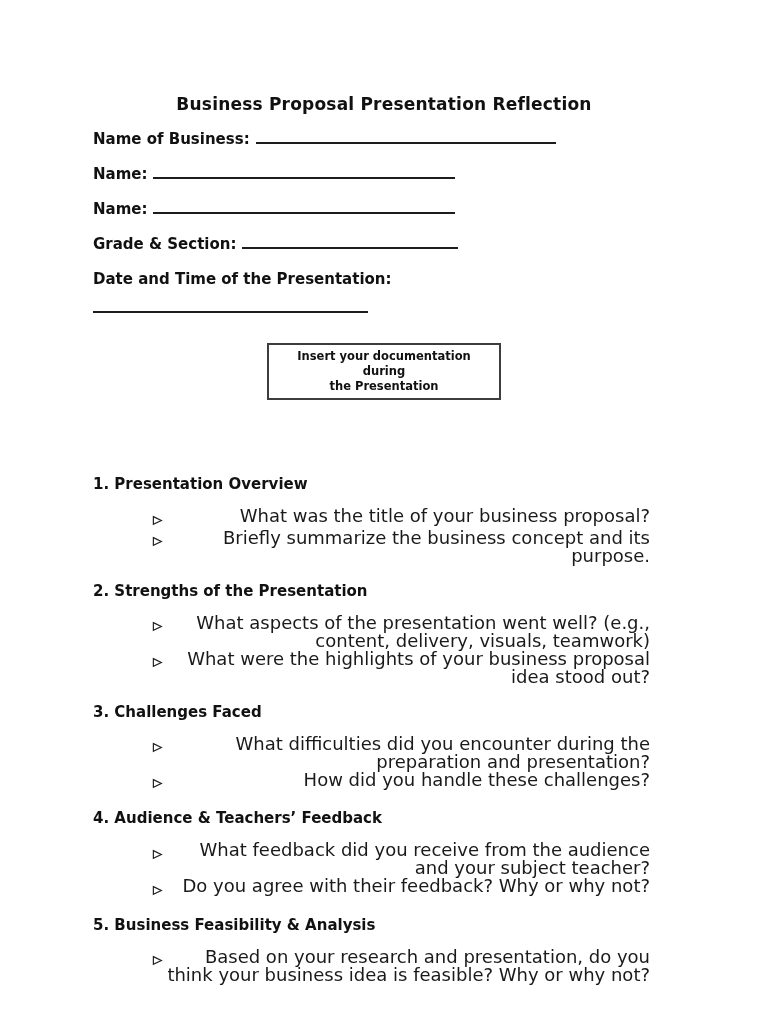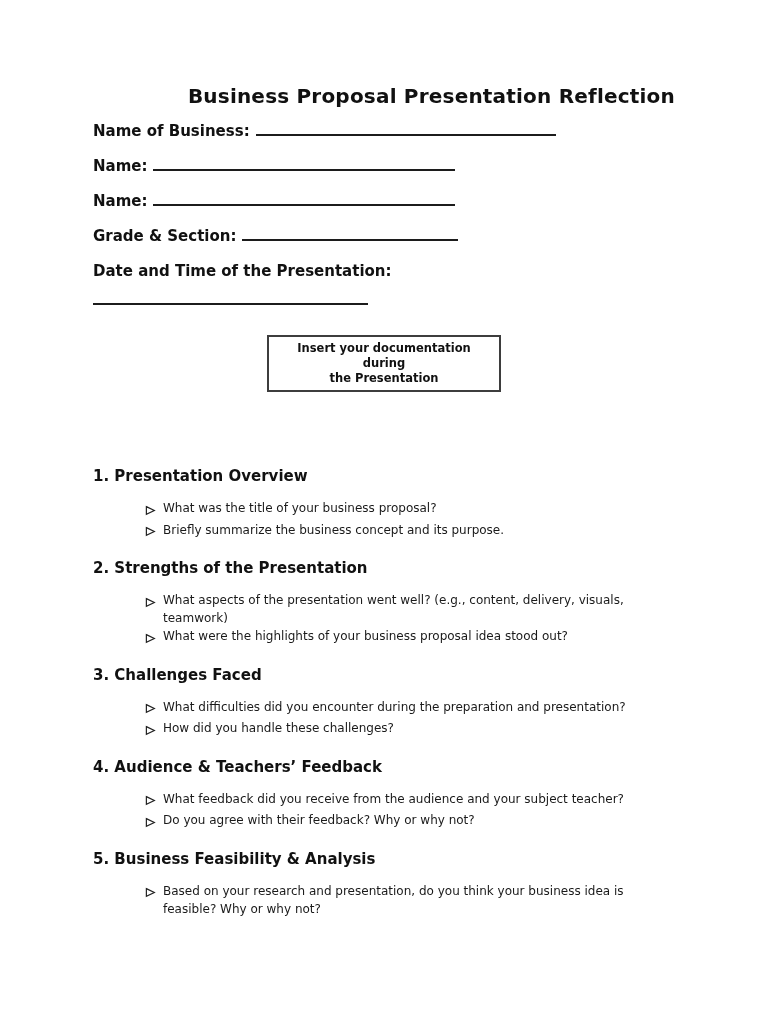--- a/index.html
+++ b/index.html
@@ -9,23 +9,23 @@
     background: #ffffff;
     font-family: "DejaVu Sans", sans-serif;
     color: #111111;
     overflow: hidden;
   }
   .page {
     width: 768px; height: 1024px;
     padding: 86px 93px 0 93px;
   }
   .title {
-    font-size: 20px; font-weight: 700;
-    line-height: 20px; text-align: right;
-    margin: 0 0 15px 0; letter-spacing: 0.2px;
+    font-size: 17px; font-weight: 700;
+    line-height: 20px; text-align: center;
+    margin: 8px 0 15px 0; letter-spacing: 0.2px;
   }
   .field {
     font-size: 15px; font-weight: 700;
     line-height: 20px; margin: 0 0 15px 0;
     white-space: nowrap;
   }
   .blank {
     display: inline-block;
     border-bottom: 2px solid #1c1c1c;
     height: 14px; margin-left: 6px;
@@ -54,22 +54,23 @@
     line-height: 20px; margin: 0 0 13px 0;
   }
   ul.bullets {
     list-style: none;
     margin: 0 0 16px 0;
     padding: 0 0 0 52px;
     width: 557px;
   }
   li.bullet {
     display: flex; align-items: flex-start;
-    font-size: 12px; line-height: 18px;
+    font-size: 18px; line-height: 18px;
     color: #1a1a1a;
+    text-align: right;
   }
   .glyph {
     flex: 0 0 18px; width: 18px;
     padding-top: 3.5px;
   }
   .btext { flex: 1 1 auto; }
 </style>
 </head>
 <body>
 

